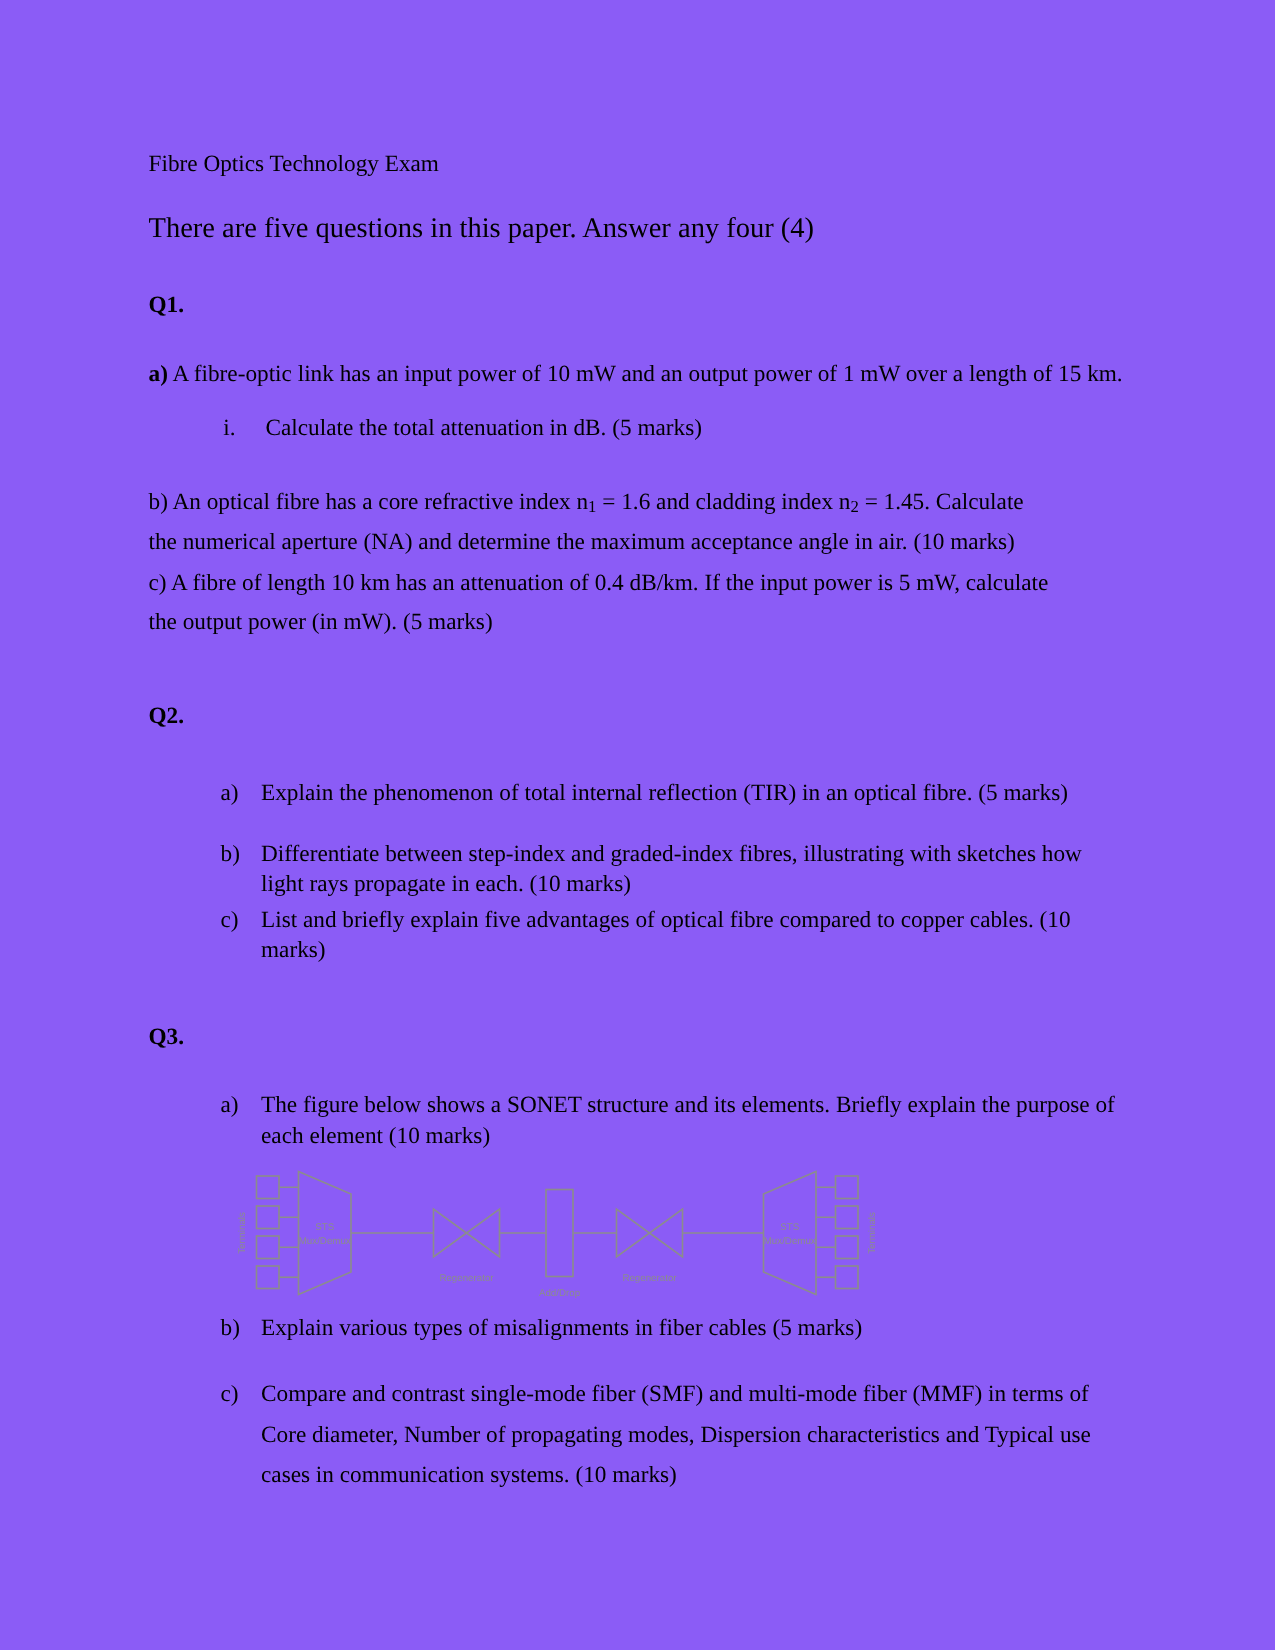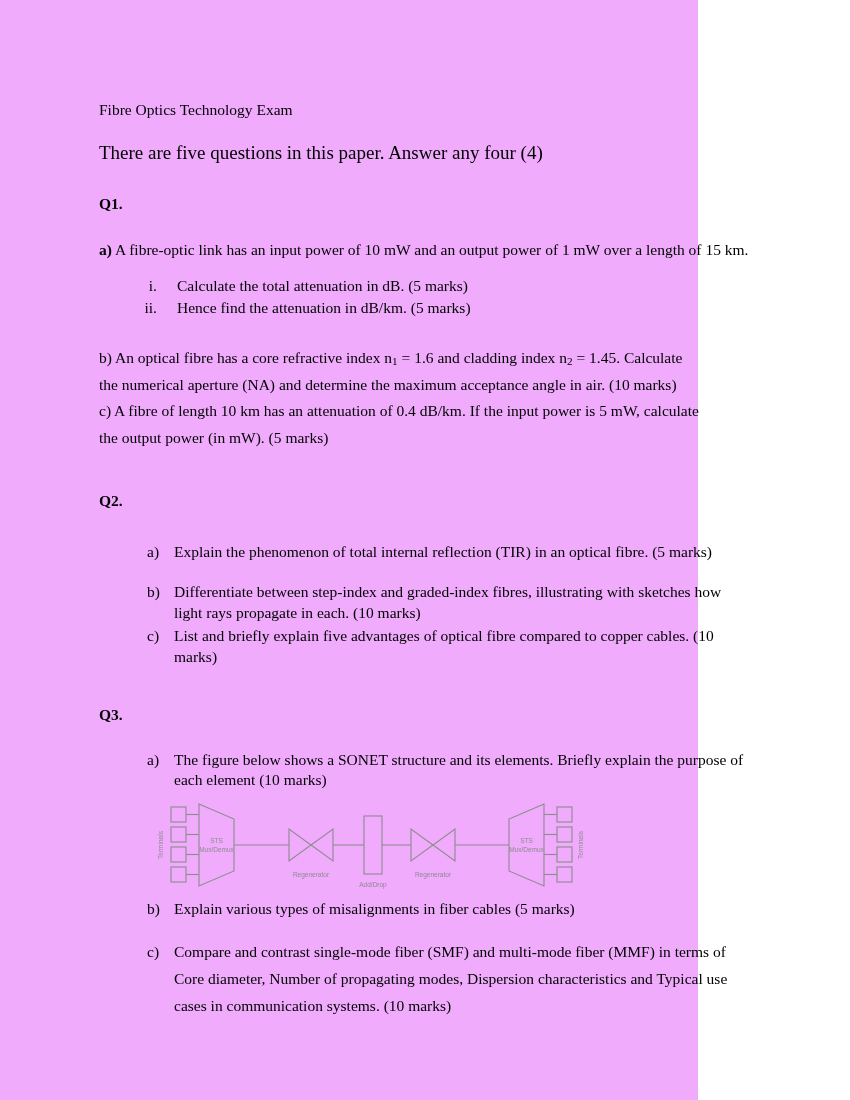--- a/index.html
+++ b/index.html
@@ -11,23 +11,23 @@
     width: 850px;
     height: 1100px;
     position: relative;
     font-family: "Liberation Serif", "DejaVu Serif", serif;
     color: #000000;
     overflow: hidden;
   }
   .page {
     position: absolute;
     left: 0; top: 0;
-    width: 698px;
+    width: 850px;
     height: 1100px;
-    background: #f0abfc;
+    background: #8b5cf6;
   }
   .content {
     position: absolute;
     left: 99px;
     top: 100px;
     width: 652px;
   }
   .doc-title {
     font-size: 15.5px;
     line-height: 1.25;
@@ -133,24 +133,20 @@
 
     <div class="para">
       <span class="bold">a)</span>
       <span>A fibre-optic link has an input power of 10 mW and an output power of 1 mW over a length of 15 km.</span>
     </div>
 
     <ol class="roman">
       <li>
         <span class="marker">i.</span>
         <span>Calculate the total attenuation in dB. (5 marks)</span>
-      </li>
-      <li>
-        <span class="marker">ii.</span>
-        <span>Hence find the attenuation in dB/km. (5 marks)</span>
       </li>
     </ol>
 
     <div class="para spaced">
       <span>b) An optical fibre has a core refractive index n</span><sub>1</sub><span> = 1.6 and cladding index n</span><sub>2</sub><span> = 1.45. Calculate</span>
     </div>
 
     <div class="para spaced">the numerical aperture (NA) and determine the maximum acceptance angle in air.    (10 marks)</div>
     <div class="para spaced">c) A fibre of length 10 km has an attenuation of 0.4 dB/km. If the input power is 5 mW, calculate</div>
     <div class="para spaced">the output power (in mW). (5 marks)</div>

